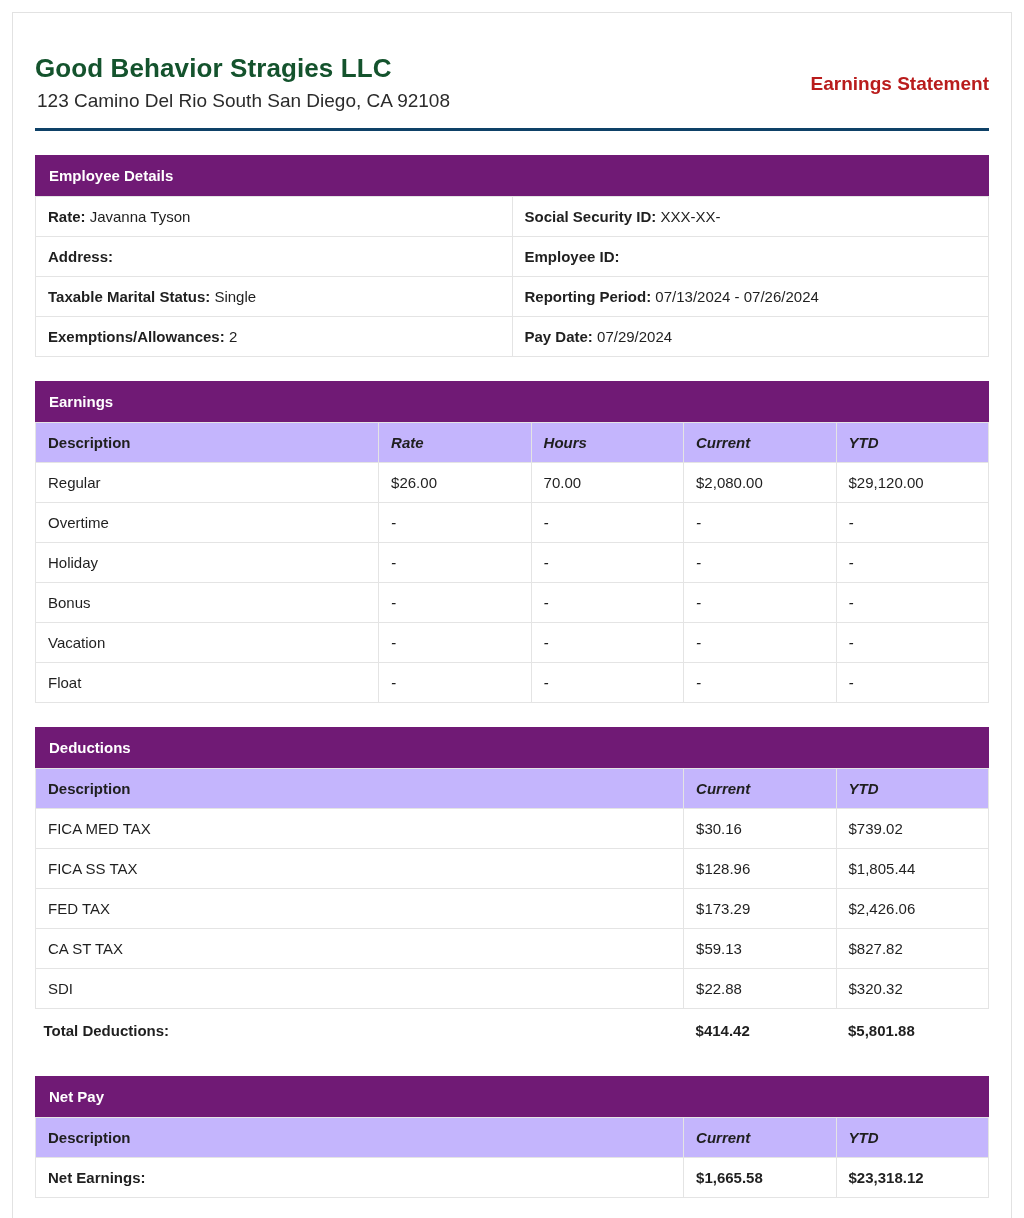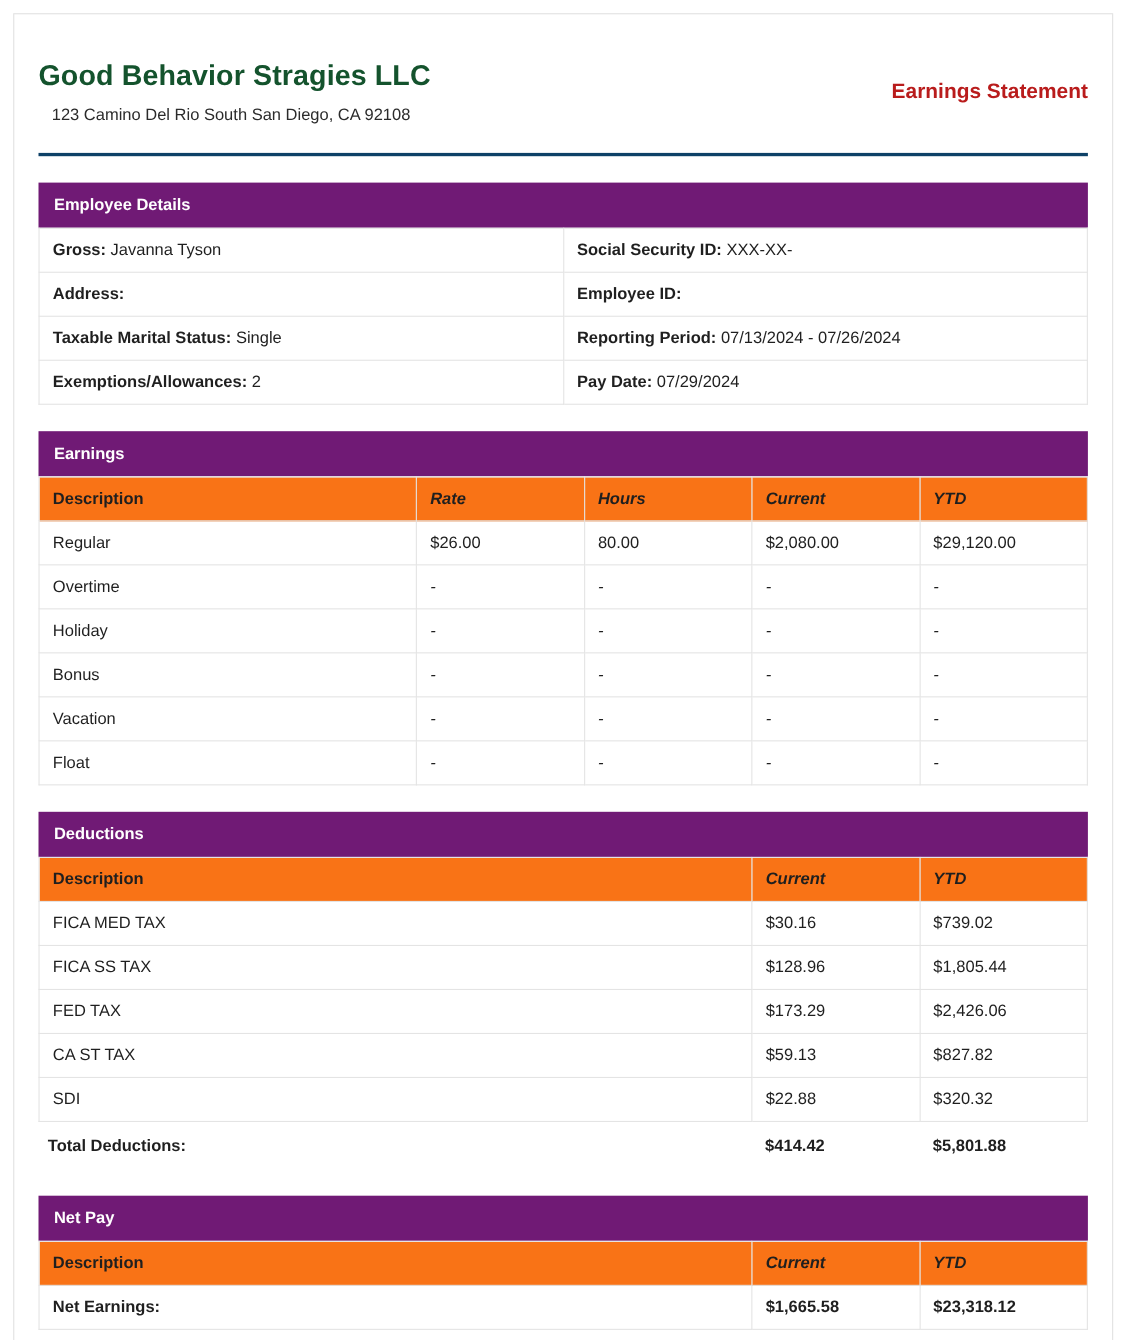--- a/index.html
+++ b/index.html
@@ -30,23 +30,23 @@
     border-bottom: 3px solid #0e4167;
   }
   .company-name {
     font-size: 26px;
     font-weight: bold;
     color: #14532d;
     margin: 0 0 6px 0;
     letter-spacing: .1px;
   }
   .company-address {
-    font-size: 15px;
+    font-size: 19px;
     color: #2b2b2b;
-    margin: 12px;
+    margin: 2px;
   }
   .doc-title {
     font-size: 19px;
     font-weight: bold;
     color: #b91c1c;
     margin-top: 20px;
     white-space: nowrap;
   }
 
   
@@ -75,21 +75,21 @@
   }
 
   
   .details-table td {
     width: 50%;
   }
   .details-table .lbl { font-weight: bold; }
 
   
   thead th {
-    background: #f97316;
+    background: #c4b5fd;
     font-weight: bold;
     border: 1px solid #e4e4e4;
   }
   .num { text-align: left; }
   .ctr { text-align: left; font-style: italic; }
 
   .col-desc  { width: 36%; }
   .col-rate  { width: 16%; }
   .col-hours { width: 16%; }
   .col-cur   { width: 16%; }
@@ -123,21 +123,21 @@
         <div class="company-address">123 Camino Del Rio South San Diego, CA 92108</div>
       </div>
       <div class="doc-title">Earnings Statement</div>
     </div>
 
     <div class="section-bar">Employee Details</div>
     <table class="details-table">
       <tbody>
         <tr>
           <td>
-            <span class="lbl">Gross: </span>
+            <span class="lbl">Rate: </span>
             <span>Javanna Tyson</span>
           </td>
           <td>
             <span class="lbl">Social Security ID: </span>
             <span>XXX-XX-</span>
           </td>
         </tr>
         <tr>
           <td>
             <span class="lbl">Address: </span>
@@ -179,21 +179,21 @@
           <th class="col-rate ctr">Rate</th>
           <th class="col-hours ctr">Hours</th>
           <th class="col-cur ctr">Current</th>
           <th class="col-ytd ctr">YTD</th>
         </tr>
       </thead>
       <tbody>
         <tr>
           <td>Regular</td>
           <td class="num">$26.00</td>
-          <td class="num">80.00</td>
+          <td class="num">70.00</td>
           <td class="num">$2,080.00</td>
           <td class="num">$29,120.00</td>
         </tr>
         <tr>
           <td>Overtime</td>
           <td class="ctr">-</td>
           <td class="ctr">-</td>
           <td class="ctr">-</td>
           <td class="ctr">-</td>
         </tr>

